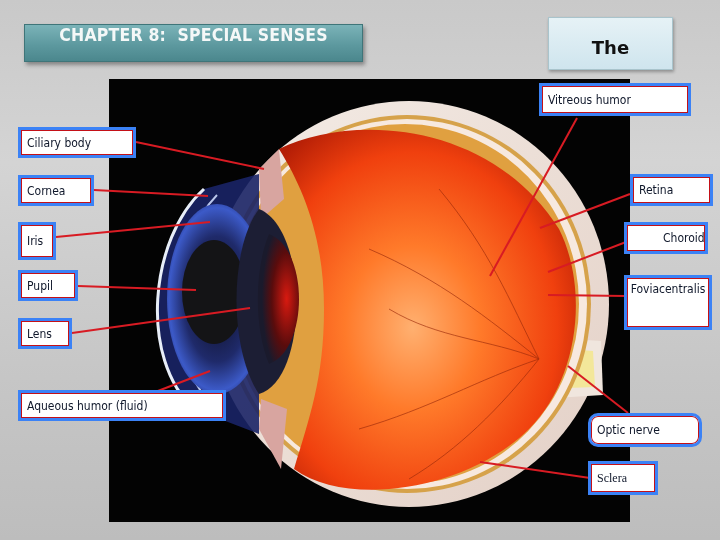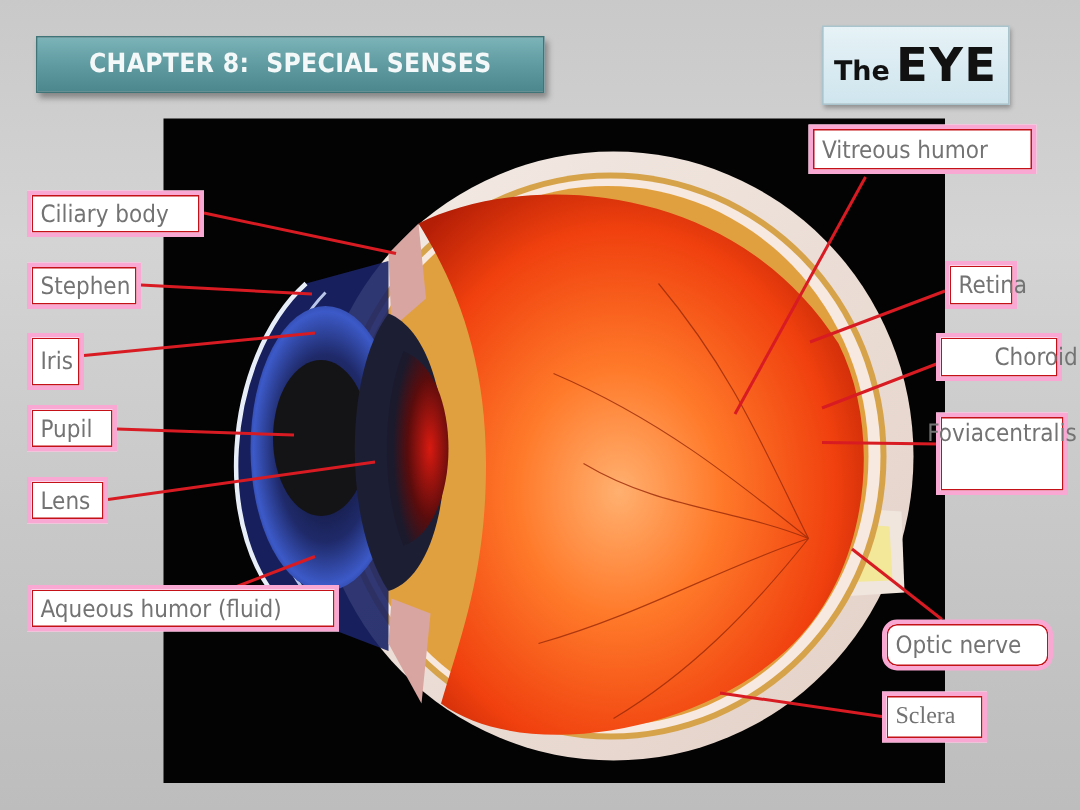--- a/index.html
+++ b/index.html
@@ -7,63 +7,62 @@
     width:720px; height:540px; overflow:hidden; position:relative;
     background: linear-gradient(180deg, #c9c9c9 0%, #d4d4d4 30%, #c6c6c6 70%, #bdbdbd 100%);
     font-family: "DejaVu Sans", "Liberation Sans", sans-serif;
   }
   .chapter-banner {
     position:absolute; left:24px; top:24px; width:337px; height:36px;
     background: linear-gradient(180deg,#7bb3b8 0%, #5d999f 55%, #4b878d 100%);
     border:1px solid #3f7579;
     box-shadow: 2px 3px 4px rgba(0,0,0,0.35);
     color:#f4f8f8; font-size:17.5px; font-weight:bold; letter-spacing:0.2px;
-    display:flex; align-items:center; justify-content:center; white-space:pre;
+    display:flex; justify-content:center; white-space:pre;
     font-family: "DejaVu Sans Condensed", "DejaVu Sans", sans-serif;
   }
   .title-box {
     position:absolute; left:504px; top:17px; width:123px; height:51px;
     background: linear-gradient(180deg,#e6f2f6 0%, #cfe5ee 100%);
     border:1px solid #a9c4cc;
     box-shadow: 1px 2px 3px rgba(0,0,0,0.3);
     display:flex; align-items:center; justify-content:center; gap:4px;
     color:#111;
     margin-left:44px;
   }
   .title-box .the { font-size:18px; font-weight:bold; margin-top:7px; }
   .title-box .eye { font-size:31px; font-weight:bold; letter-spacing:1px; }
   .panel {
     position:absolute; left:109px; top:79px; width:521px; height:443px;
     background:#030303; overflow:hidden;
   }
   svg.eye-art { position:absolute; left:0; top:0; }
   .label {
-    position:absolute; background:#fff; border:3px solid #f9a8d4;
+    position:absolute; background:#fff; border:3px solid #3b82f6;
     box-shadow: 0 0 0 1px #c41017 inset;
-    color:#737373; font-size:16px; font-family:"DejaVu Sans Condensed","DejaVu Sans",sans-serif;
+    color:#0f172a; font-size:12px; font-family:"DejaVu Sans Condensed","DejaVu Sans",sans-serif;
     padding:0 6px; display:flex; align-items:center; white-space:nowrap;
     box-sizing:border-box; line-height:20px;
   }
   .label.multi { flex-direction:row; align-items:flex-start; justify-content:center; line-height:22px; }
   .credit {
     position:absolute; left:348px; top:418px; color:#6ec9cf; font-size:12.5px; font-weight:bold;
     letter-spacing:0.2px;
   }
   svg.leaders { position:absolute; left:0; top:0; pointer-events:none; }
 </style>
 </head>
 <body>
 
 <div class="chapter-banner">
   <span>CHAPTER 8:  SPECIAL SENSES</span>
 </div>
 
 <div class="title-box">
   <span class="the">The</span>
-  <span class="eye">EYE</span>
 </div>
 
 <div class="panel">
   <svg class="eye-art" width="521" height="443" viewBox="0 0 521 443">
     <defs>
       <radialGradient id="vitreous" cx="0.45" cy="0.55" r="0.65">
         <stop offset="0" stop-color="#ffb070"></stop>
         <stop offset="0.35" stop-color="#ff7a2a"></stop>
         <stop offset="0.75" stop-color="#f0400e"></stop>
         <stop offset="1" stop-color="#b41e06"></stop>
@@ -134,39 +133,39 @@
     <line x1="626" y1="296" x2="548" y2="295"></line>
     <line x1="628" y1="413" x2="568" y2="366"></line>
     <line x1="590" y1="478" x2="480" y2="462"></line>
   </g>
 </svg>
 
 <div class="label" style="left:18px;top:127px;width:118px;height:31px;">
   <span>Ciliary body</span>
 </div>
 <div class="label" style="left:18px;top:175px;width:76px;height:31px;">
-  <span>Stephen</span>
+  <span>Cornea</span>
 </div>
 <div class="label" style="left:18px;top:222px;width:38px;height:38px;">
   <span>Iris</span>
 </div>
 <div class="label" style="left:18px;top:270px;width:60px;height:31px;">
   <span>Pupil</span>
 </div>
 <div class="label" style="left:18px;top:318px;width:54px;height:31px;">
   <span>Lens</span>
 </div>
 <div class="label" style="left:18px;top:390px;width:208px;height:31px;">
   <span>Aqueous humor (fluid)</span>
 </div>
 
 <div class="label" style="left:539px;top:83px;width:152px;height:33px;">
   <span>Vitreous humor</span>
 </div>
-<div class="label" style="left:630px;top:174px;width:48px;height:32px;">
+<div class="label" style="left:630px;top:174px;width:83px;height:32px;">
   <span>Retina</span>
 </div>
 <div class="label" style="left:624px;top:222px;width:84px;height:32px;padding-left:36px;">
   <span>Choroid</span>
 </div>
 <div class="label multi" style="left:624px;top:275px;width:88px;height:55px;">
   <span>Fovia</span>
   <span>centralis</span>
 </div>
 <div class="label" style="left:588px;top:413px;width:114px;height:34px;border-radius:10px;">

